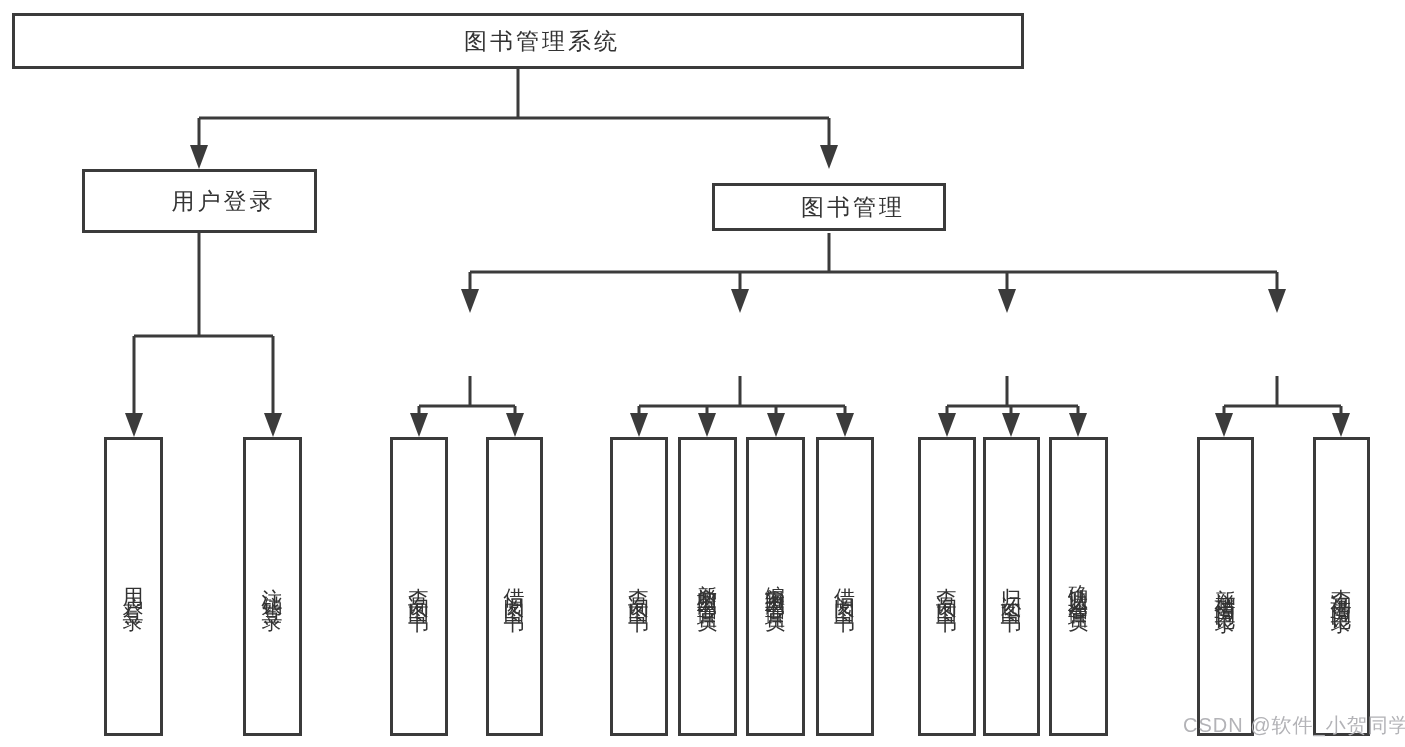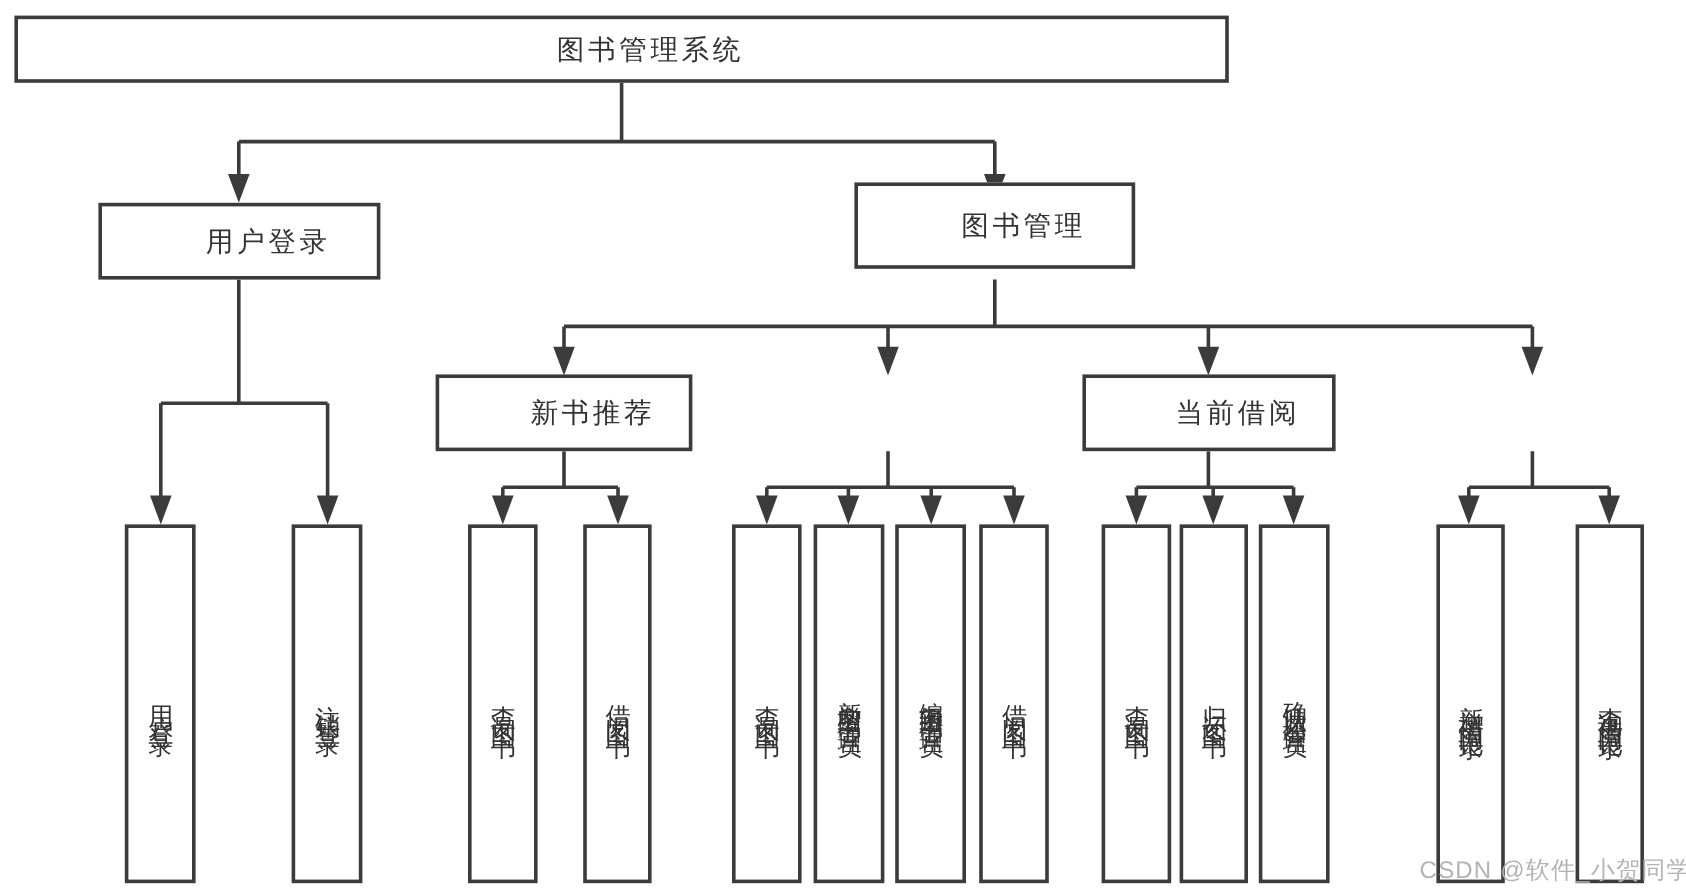--- a/index.html
+++ b/index.html
@@ -97,30 +97,24 @@
     </g>
   </svg>
 
   <div class="hbox" style="left:12px;top:13px;width:1012px;height:56px">
     <span class="hlabel">图书管理系统</span>
   </div>
 
   <div class="hbox" style="left:82px;top:169px;width:235px;height:64px">
     <span class="hlabel">用户登录</span>
   </div>
-  <div class="hbox" style="left:712px;top:152px;width:234px;height:72px">
+  <div class="hbox" style="left:712px;top:183px;width:234px;height:48px">
     <span class="hlabel">图书管理</span>
   </div>
 
-  <div class="hbox" style="left:363px;top:312px;width:214px;height:64px">
-    <span class="hlabel">新书推荐</span>
-  </div>
-  <div class="hbox" style="left:902px;top:312px;width:211px;height:64px">
-    <span class="hlabel">当前借阅</span>
-  </div>
 
   <div class="vbox" style="left:104px;width:59px">
     <span class="vlabel">用户登录</span>
   </div>
   <div class="vbox" style="left:243px;width:59px">
     <span class="vlabel">注销登录</span>
   </div>
   <div class="vbox" style="left:390px;width:58px">
     <span class="vlabel">查询图书</span>
   </div>

